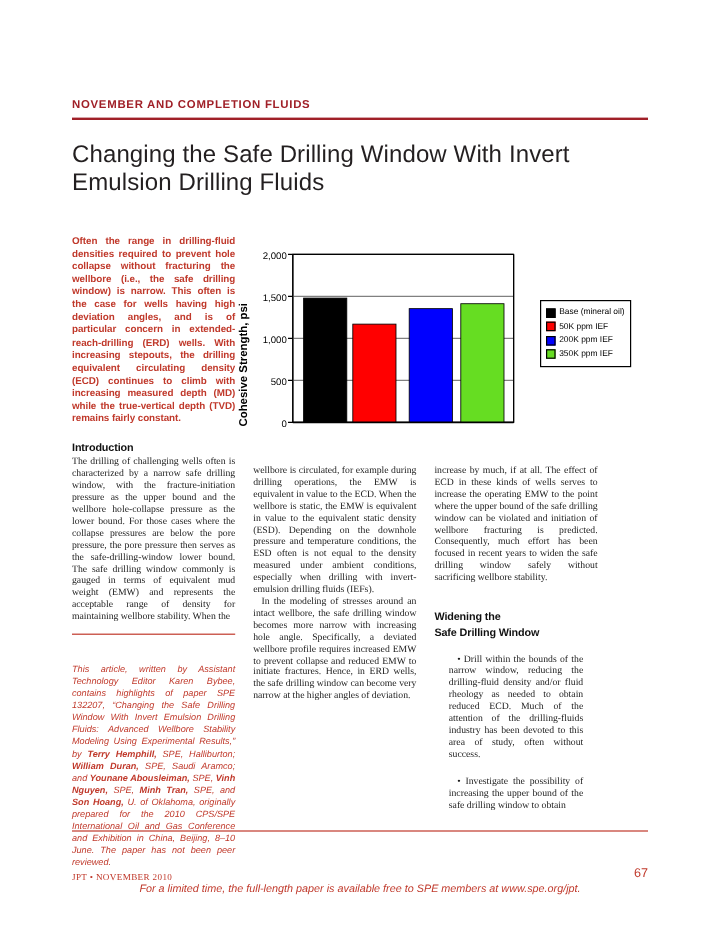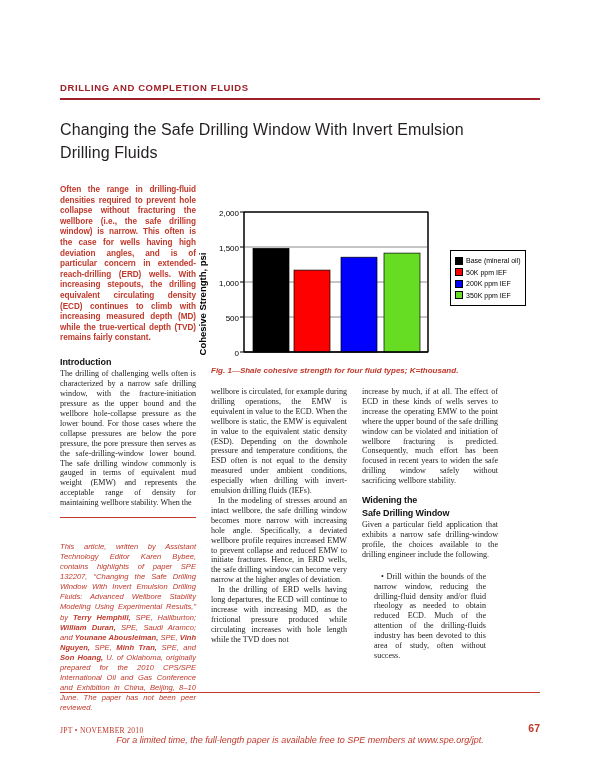--- a/index.html
+++ b/index.html
@@ -42,36 +42,36 @@
     height: 1.6px;
     background: #a02028;
   }
   .title {
     position: absolute;
     left: 60px;
     top: 118px;
     width: 420px;
     font-family: "Liberation Sans", sans-serif;
     font-weight: normal;
-    font-size: 16px;
+    font-size: 20px;
     line-height: 23px;
     color: #231f20;
     letter-spacing: 0.1px;
   }
 
   
   .col {
     position: absolute;
     width: 136px;
     font-size: 8.1px;
     line-height: 9.9px;
     text-align: justify;
     color: #1a1a1a;
   }
-  .col1 { left: 60px; top: 185px; }
+  .col1 { left: 60px; top: 196px; }
   .col2 { left: 211px; top: 387px; }
   .col3 { left: 362px; top: 387px; }
 
   
   .deck {
     font-family: "Liberation Sans", sans-serif;
     font-weight: bold;
     font-size: 8.2px;
     line-height: 10.6px;
     color: #c0392b;
@@ -82,21 +82,21 @@
 
   h2.sec {
     font-family: "Liberation Sans", sans-serif;
     font-size: 9px;
     font-weight: bold;
     line-height: 11px;
     margin: 0 0 1.5px 0;
     color: #111;
     letter-spacing: -0.1px;
   }
-  h2.sec.spaced { margin-top: 9px; }
+  h2.sec.spaced { margin-top: 23px; }
 
   p.body {
     margin: 0;
     text-indent: 0;
     text-align: justify;
     font-size: 8.1px;
     line-height: 9.9px;
     hyphens: auto;
   }
   p.body + p.body { text-indent: 7px; }
@@ -176,21 +176,21 @@
     font-family: Liberation Serif, serif;
     font-size: 7.6px;
     letter-spacing: 0.3px;
     color: #c0392b;
   }
   .folio-right {
     position: absolute;
     right: 60px;
     top: 722px;
     font-family: "Liberation Sans", sans-serif;
-    font-weight: bold;
+    font-weight: normal;
     font-size: 10.5px;
     color: #c0392b;
   }
 
   
   .legend-box {
     position: absolute;
     left: 254px;
     top: 54px;
     border: 1px solid #000;
@@ -208,21 +208,21 @@
     margin-right: 3px;
     border: 0.5px solid #000;
     flex: 0 0 auto;
   }
 </style>
 </head>
 <body>
 
 <div class="page">
 
-  <div class="kicker">DRILLING AND COMPLETION FLUIDS</div>
+  <div class="kicker">NOVEMBER AND COMPLETION FLUIDS</div>
   <div class="rule-top"></div>
   <div class="title">Changing the Safe Drilling Window With Invert Emulsion Drilling Fluids</div>
 
   <div class="figure">
     <svg class="chart-svg" width="344" height="185" viewBox="0 0 344 185">
 
       <text x="10" y="108" transform="rotate(-90 10 108)" text-anchor="middle" font-family="Liberation Sans, sans-serif" font-size="9.5" font-weight="bold" fill="#000">Cohesive Strength, psi</text>
 
       <rect x="48" y="16" width="184" height="140" fill="#ffffff" stroke="#000000" stroke-width="1"></rect>
 
@@ -268,43 +268,41 @@
         <span class="swatch" style="background:#0000ff"></span>
         <span>200K ppm IEF</span>
       </div>
       <div class="legend-row">
         <span class="swatch" style="background:#66dd22"></span>
         <span>350K ppm IEF</span>
       </div>
     </div>
   </div>
 
-  <div class="fig-caption">Fig. 1—Shale cohesive strength for four fluid types; K=thousand.</div>
 
   <div class="col col1">
     <div class="deck">Often the range in drilling-fluid densities required to prevent hole collapse without fracturing the wellbore (i.e., the safe drilling window) is narrow. This often is the case for wells having high deviation angles, and is of particular concern in extended-reach-drilling (ERD) wells. With increasing stepouts, the drilling equivalent circulating density (ECD) continues to climb with increasing measured depth (MD) while the true-vertical depth (TVD) remains fairly constant.</div>
     <h2 class="sec">Introduction</h2>
     <p class="body">The drilling of challenging wells often is characterized by a narrow safe drilling window, with the fracture-initiation pressure as the upper bound and the wellbore hole-collapse pressure as the lower bound. For those cases where the collapse pressures are below the pore pressure, the pore pressure then serves as the safe-drilling-window lower bound. The safe drilling window commonly is gauged in terms of equivalent mud weight (EMW) and represents the acceptable range of density for maintaining wellbore stability. When the</p>
 
     <div class="attrib-rule"></div>
     <div class="attrib"><span>This article, written by Assistant Technology Editor Karen Bybee, contains highlights of paper SPE 132207, “Changing the Safe Drilling Window With Invert Emulsion Drilling Fluids: Advanced Wellbore Stability Modeling Using Experimental Results,” by </span><b>Terry Hemphill,</b><span> SPE, Halliburton; </span><b>William Duran,</b><span> SPE, Saudi Aramco; and </span><b>Younane Abousleiman,</b><span> SPE, </span><b>Vinh Nguyen,</b><span> SPE, </span><b>Minh Tran,</b><span> SPE, and </span><b>Son Hoang,</b><span> U. of Oklahoma, originally prepared for the 2010 CPS/SPE International Oil and Gas Conference and Exhibition in China, Beijing, 8–10 June. The paper has not been peer reviewed.</span></div>
   </div>
 
   <div class="col col2">
     <p class="body">wellbore is circulated, for example during drilling operations, the EMW is equivalent in value to the ECD. When the wellbore is static, the EMW is equivalent in value to the equivalent static density (ESD). Depending on the downhole pressure and temperature conditions, the ESD often is not equal to the density measured under ambient conditions, especially when drilling with invert-emulsion drilling fluids (IEFs).</p>
     <p class="body">In the modeling of stresses around an intact wellbore, the safe drilling window becomes more narrow with increasing hole angle. Specifically, a deviated wellbore profile requires increased EMW to prevent collapse and reduced EMW to initiate fractures. Hence, in ERD wells, the safe drilling window can become very narrow at the higher angles of deviation.</p>
-    <p class="body">In the drilling of ERD wells having long departures, the ECD will continue to increase with increasing MD, as the frictional pressure produced while circulating increases with hole length while the TVD does not</p>
   </div>
 
   <div class="col col3">
     <p class="body">increase by much, if at all. The effect of ECD in these kinds of wells serves to increase the operating EMW to the point where the upper bound of the safe drilling window can be violated and initiation of wellbore fracturing is predicted. Consequently, much effort has been focused in recent years to widen the safe drilling window safely without sacrificing wellbore stability.</p>
     <h2 class="sec spaced">Widening the</h2>
     <h2 class="sec">Safe Drilling Window</h2>
-    <p class="body">Given a particular field application that exhibits a narrow safe drilling-window profile, the choices available to the drilling engineer include the following.</p>
     <p class="bullet">• Drill within the bounds of the narrow window, reducing the drilling-fluid density and/or fluid rheology as needed to obtain reduced ECD. Much of the attention of the drilling-fluids industry has been devoted to this area of study, often without success.</p>
+    <p class="bullet">• Investigate the possibility of increasing the upper bound of the safe drilling window to obtain</p>
   </div>
 
   <div class="rule-bottom"></div>
   <div class="promo">For a limited time, the full-length paper is available free to SPE members at www.spe.org/jpt.</div>
   <div class="folio-left">JPT • NOVEMBER 2010</div>
   <div class="folio-right">67</div>
 
 </div>
 
 </body></html>

